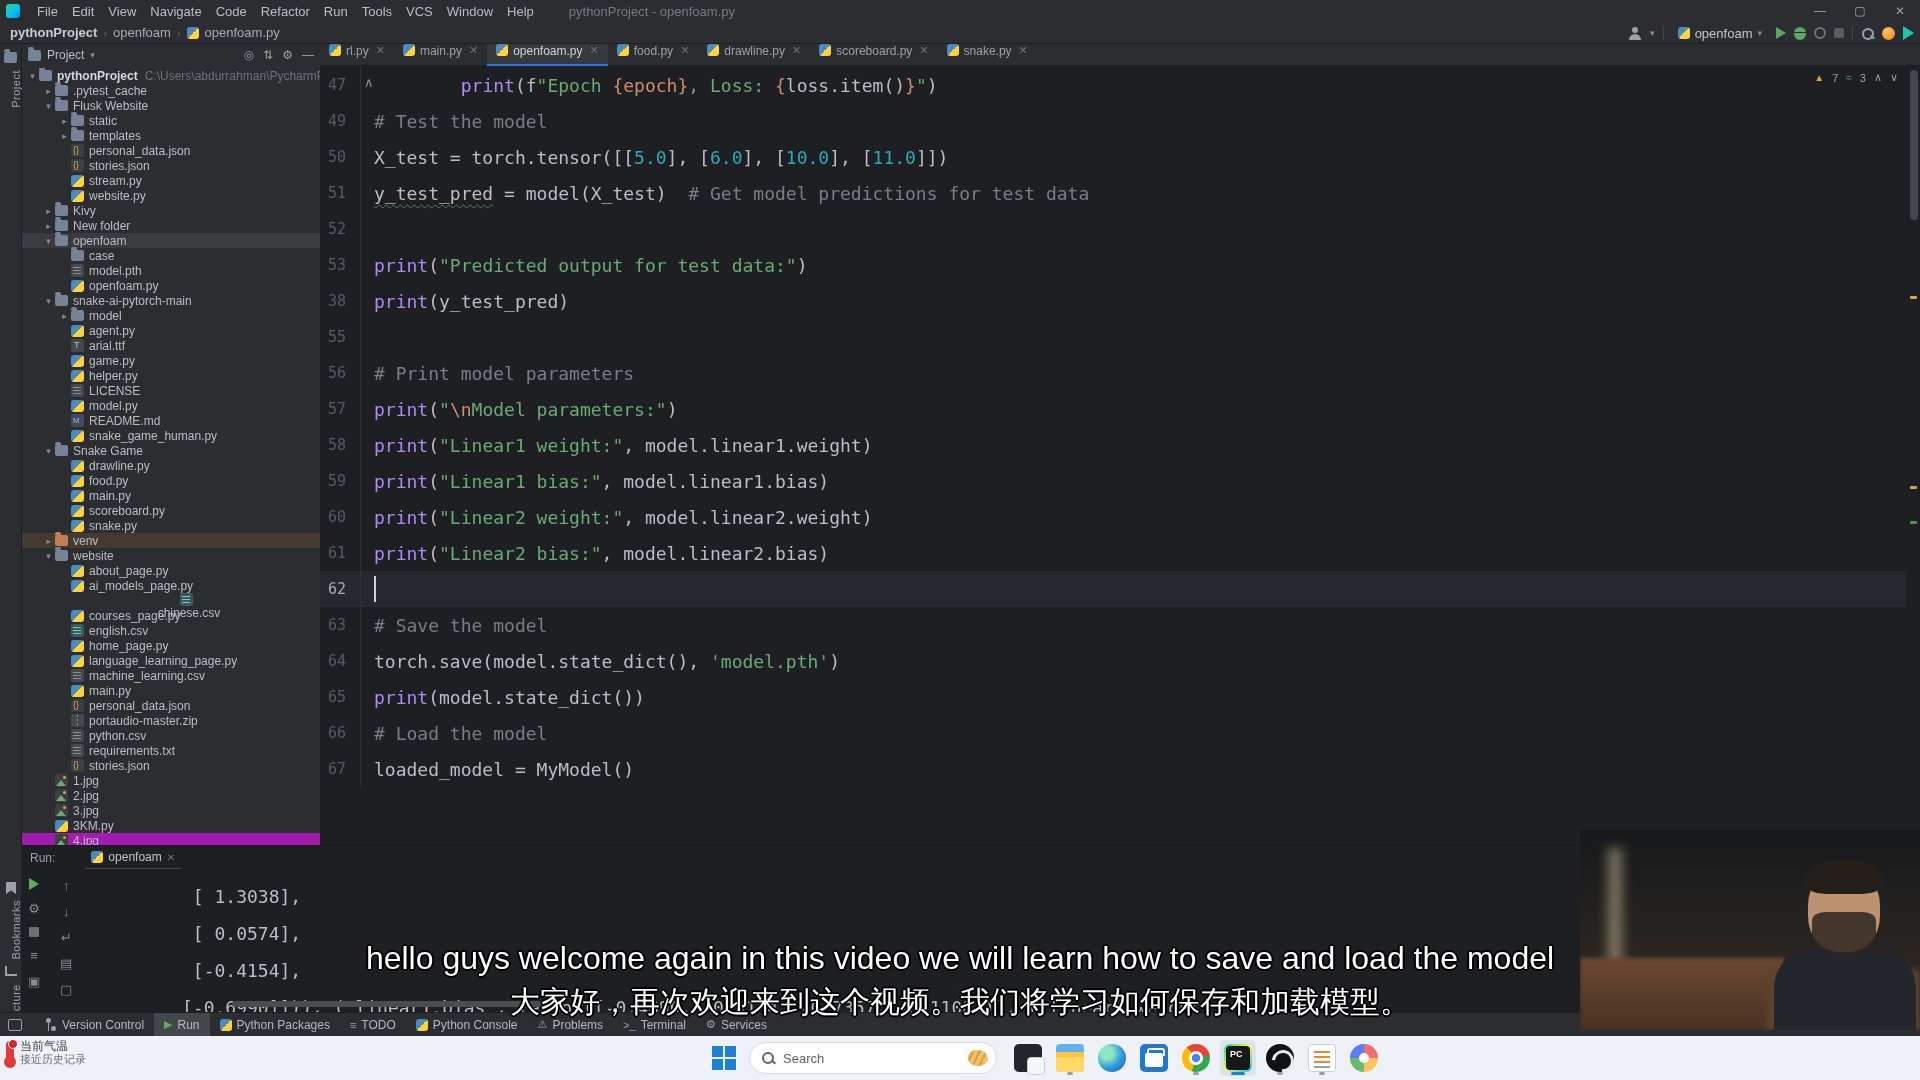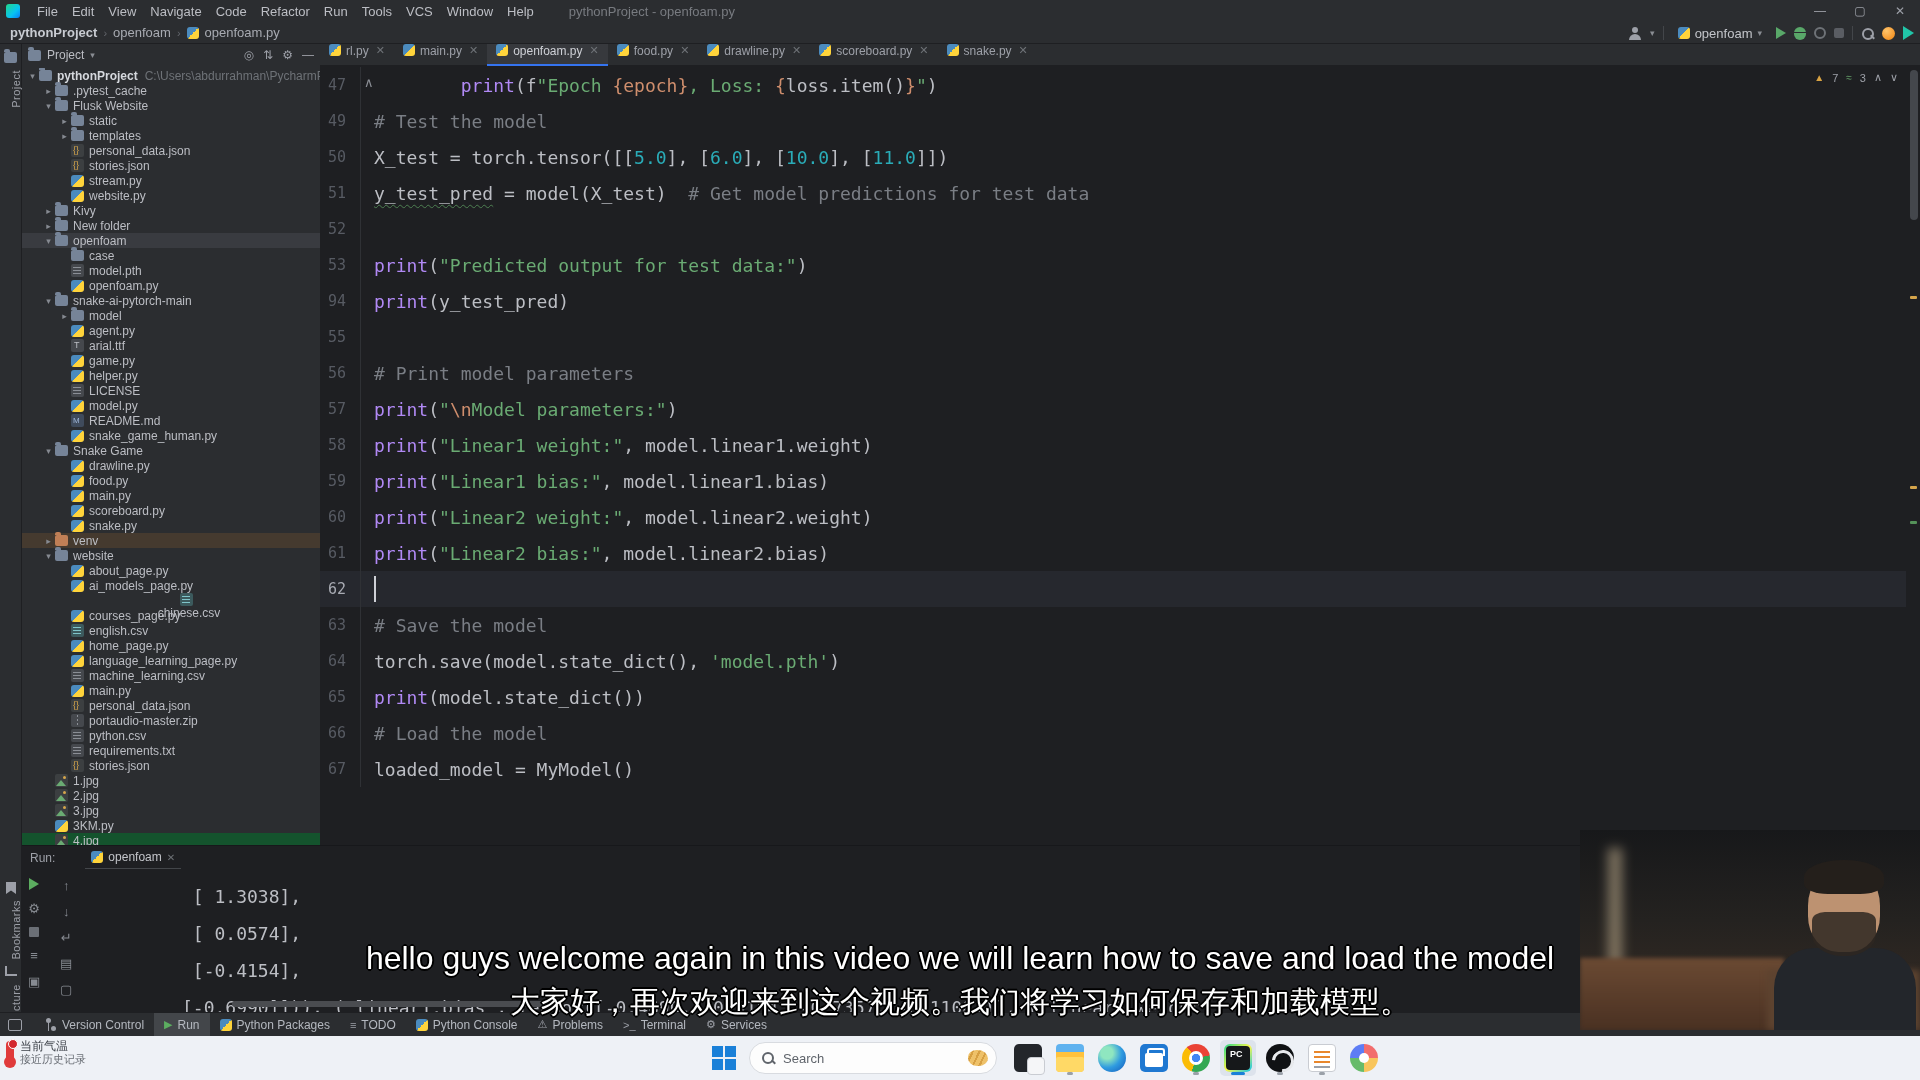--- a/index.html
+++ b/index.html
@@ -49,21 +49,21 @@
   
   #project{left:22px;top:44px;width:298px;height:801px;background:#2b2d30;overflow:hidden;z-index:1}
   #proj-header{height:22px;display:flex;align-items:center;font-size:12px;color:#bcbec4;padding:0 6px;gap:6px}
   #proj-header .ph-ic{width:13px;height:11px;background:#768498;border-radius:2px;position:relative}
   #proj-header .ph-ic::before{content:"";position:absolute;left:0;top:-3px;width:6px;height:3px;background:#768498;border-radius:2px 2px 0 0}
   #proj-tools{margin-left:auto;display:flex;gap:9px;color:#9da0a8;font-size:12px}
   #tree{position:absolute;left:0;top:24px;right:0;bottom:0;overflow:hidden}
   .trow{height:15px;display:flex;align-items:center;font-size:12px;color:#bcbec4;white-space:nowrap}
   .trow.sel{background:#393b40}
   .trow.venv{background:#453a2f}
-  .trow.hl{background:#14532d}
+  .trow.hl{background:#a21caf}
   .chev{width:13px;flex:none;text-align:center;color:#868a91;font-size:9px}
   .ic{width:13px;height:11px;flex:none;margin-right:5px;position:relative;border-radius:2px}
   .ic-folder{background:#768498}
   .ic-folder::before{content:"";position:absolute;left:0;top:-3px;width:6px;height:3px;background:#768498;border-radius:2px 2px 0 0}
   .ic-folder-ex{background:#c07f56}
   .ic-folder-ex::before{content:"";position:absolute;left:0;top:-3px;width:6px;height:3px;background:#c07f56;border-radius:2px 2px 0 0}
   .ic-py{background:linear-gradient(135deg,#4b8bbe 50%,#ffd43b 50%);height:12px;border-radius:3px}
   .ic-json{background:#3c3f41;height:13px}
   .ic-json::after{content:"{}";position:absolute;left:2px;top:0;font-size:9px;color:#d5a54b;line-height:13px}
   .ic-file{background:#45484d;height:13px;border-radius:2px}
@@ -594,21 +594,21 @@
         </div>
         <div class="cl">
           <span class="ln">52</span>
           <span class="ct"></span>
         </div>
         <div class="cl">
           <span class="ln">53</span>
           <span class="ct"><span class="tk-f">print</span><span class="tk-t">(</span><span class="tk-s">"Predicted output for test data:"</span><span class="tk-t">)</span></span>
         </div>
         <div class="cl">
-          <span class="ln">94</span>
+          <span class="ln">38</span>
           <span class="ct"><span class="tk-f">print</span><span class="tk-t">(y_test_pred)</span></span>
         </div>
         <div class="cl">
           <span class="ln">55</span>
           <span class="ct"></span>
         </div>
         <div class="cl">
           <span class="ln">56</span>
           <span class="ct"><span class="tk-c"># Print model parameters</span></span>
         </div>

